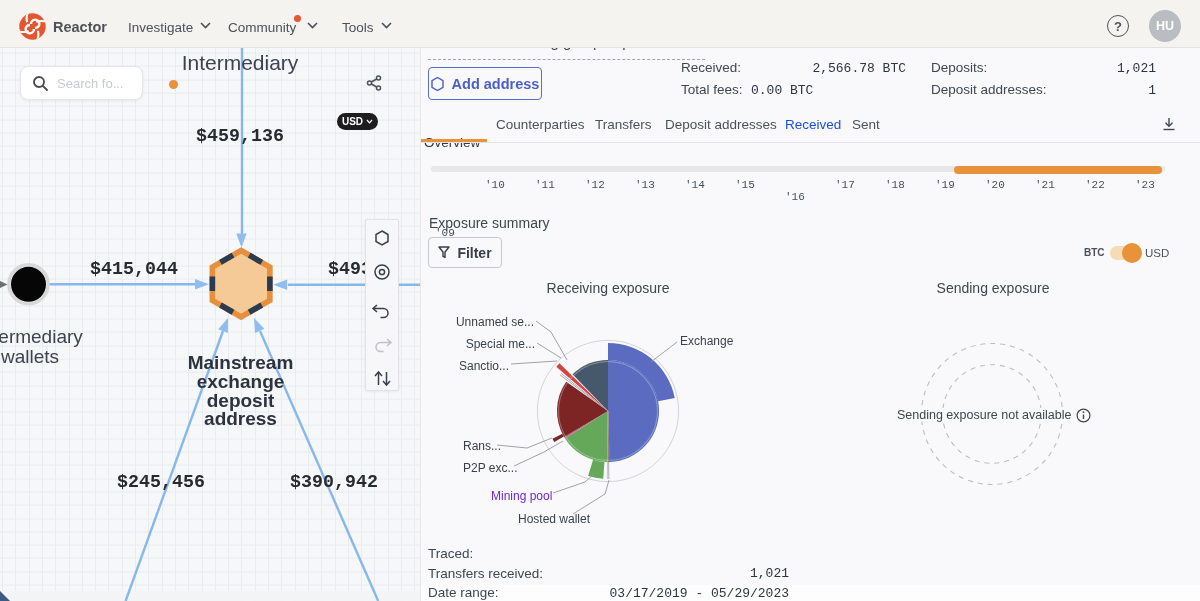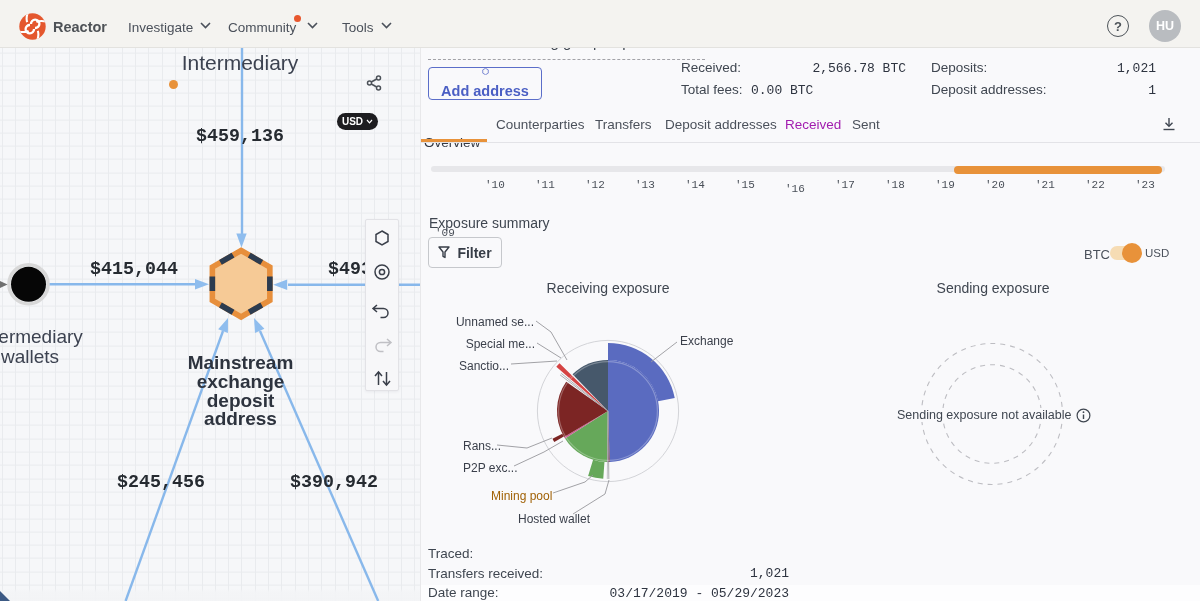--- a/index.html
+++ b/index.html
@@ -48,20 +48,28 @@
   </g>
   <g font-family="Liberation Mono,monospace" font-weight="700" font-size="18.3" fill="#262b31" text-anchor="middle">
     <text x="240" y="92.5">$459,136</text>
     <text x="134" y="225.5">$415,044</text>
     <text x="328" y="225.5" text-anchor="start">$493,1</text>
     <text x="161" y="438.5">$245,456</text>
     <text x="334" y="438.5">$390,942</text>
   </g>
 </svg>
 
+<div class="abs" style="left:20px; top:18px; width:123px; height:34px; background:#fff;
+  border:1px solid #e6e6ea; border-radius:8px; box-shadow:0 1px 3px rgba(60,60,80,.08);">
+  <svg width="17" height="17" style="position:absolute;left:11px;top:8px" viewBox="0 0 17 17">
+    <circle cx="7" cy="7" r="5" fill="none" stroke="#4c4c4c" stroke-width="1.9"></circle>
+    <line x1="10.8" y1="10.8" x2="15" y2="15" stroke="#4c4c4c" stroke-width="1.9" stroke-linecap="round"></line>
+  </svg>
+  <span style="position:absolute;left:36px;top:9px;font-size:13px;color:#c7cad0;">Search fo...</span>
+</div>
 
 <div class="abs" style="left:169px; top:31.5px; width:9px; height:9px; border-radius:50%; background:#e8923a;"></div>
 
 
 <svg class="abs" width="16" height="16" style="left:366px; top:27px" viewBox="0 0 16 16">
   <g stroke="#4b5158" stroke-width="1.5" fill="none">
     <circle cx="12.5" cy="3" r="2"></circle>
         <circle cx="3.5" cy="8" r="2"></circle>
         <circle cx="12.5" cy="13" r="2"></circle>
     <line x1="5.3" y1="7" x2="10.7" y2="4"></line>
@@ -93,41 +101,41 @@
     </g>
   </svg>
 </div>
 </div>
 
 <div class="abs" id="panel" style="left:420px; top:48px; width:780px; height:553px; background:#f9f9fb; border-left:1px solid #e8e8ea;">
   <span class="abs" style="left:7px; top:-15.5px; font-size:15px; color:#3f4650;">ransomware mining group deposit a</span>
   <div class="abs" style="left:7px; top:11px; width:277px; border-top:1px dashed #a2a2a8;"></div>
 
   <div class="abs" style="left:7px; top:19px; width:114px; height:33px; border:1.5px solid #5b6ec9; border-radius:4px;
-    display:flex; align-items:center; justify-content:center; gap:8px; color:#4b5fc4; font-weight:700; font-size:14.5px;flex-direction:column;">
+    display:flex; align-items:center; justify-content:center; gap:8px; color:#4b5fc4; font-weight:700; font-size:14.5px;">
     <svg width="13" height="14" viewBox="0 0 13 14">
         <polygon points="6.5,1 12,4.25 12,10.75 6.5,14 1,10.75 1,4.25" fill="none" stroke="#4b5fc4" stroke-width="1.4" transform="translate(0,-0.5)"></polygon>
       </svg>
     <span>Add address</span>
   </div>
 
   <div class="abs" style="left:260px; top:12px; font-size:13.5px; color:#3f4650;">Received:</div>
   <div class="abs mono" style="left:330px; top:12.5px; width:155px; font-size:13px; color:#2e3440; text-align:right;">2,566.78 BTC</div>
   <div class="abs" style="left:510px; top:12px; font-size:13.5px; color:#3f4650;">Deposits:</div>
   <div class="abs mono" style="left:600px; top:12.5px; width:135px; font-size:13px; color:#2e3440; text-align:right;">1,021</div>
   <div class="abs" style="left:260px; top:34px; font-size:13.5px; color:#3f4650;">Total fees:</div>
   <div class="abs mono" style="left:330px; top:34.5px; width:155px; font-size:13px; color:#2e3440; text-align:left;">0.00 BTC</div>
   <div class="abs" style="left:510px; top:34px; font-size:13.5px; color:#3f4650;">Deposit addresses:</div>
   <div class="abs mono" style="left:600px; top:34.5px; width:135px; font-size:13px; color:#2e3440; text-align:right;">1</div>
 
   <div class="abs" style="left:3px;  top:87px; font-size:13.5px; color:#343a44;">Overview</div>
   <div class="abs" style="left:75px; top:69px; font-size:13.5px; color:#4b515b;">Counterparties</div>
   <div class="abs" style="left:174px;top:69px; font-size:13.5px; color:#4b515b;">Transfers</div>
   <div class="abs" style="left:244px;top:69px; font-size:13.5px; color:#4b515b;">Deposit addresses</div>
-  <div class="abs" style="left:364px;top:69px; font-size:13.5px; color:#a21caf;text-align:right;">Received</div>
+  <div class="abs" style="left:364px;top:69px; font-size:13.5px; color:#1d4ed8;text-align:right;">Received</div>
   <div class="abs" style="left:431px;top:69px; font-size:13.5px; color:#4b515b;">Sent</div>
   <svg class="abs" width="14" height="14" style="left:741px; top:69px" viewBox="0 0 14 14">
     <g stroke="#3f4650" stroke-width="1.4" fill="none">
       <line x1="7" y1="1" x2="7" y2="9"></line>
         <polyline points="3.5,5.8 7,9.3 10.5,5.8"></polyline>
         <line x1="1.5" y1="12.5" x2="12.5" y2="12.5"></line>
     </g>
   </svg>
   <div class="abs" style="left:0; top:91px; width:66px; height:3px; background:#e8923a;"></div>
   <div class="abs" style="left:0; top:94px; width:780px; height:1px; background:#e3e3e7;"></div>
@@ -135,40 +143,40 @@
   <div class="abs" style="left:10px; top:118px; width:734px; height:6px; border-radius:3px; background:#e7e7ea;"></div>
   <div class="abs" style="left:533px; top:118px; width:208px; height:8px; border-radius:4px; background:#e8923a;"></div>
   <div class="abs mono" style="left:0; top:131px; font-size:11px; color:#494f58;">
     <span class="abs" style="left:14.0px; top:0;margin-top:48px;">'09</span>
     <span class="abs" style="left:64.0px; top:0;">'10</span>
     <span class="abs" style="left:114.0px; top:0;">'11</span>
     <span class="abs" style="left:164.0px; top:0;">'12</span>
     <span class="abs" style="left:214.0px; top:0;">'13</span>
     <span class="abs" style="left:264.0px; top:0;">'14</span>
     <span class="abs" style="left:314.0px; top:0;">'15</span>
-    <span class="abs" style="left:364.0px; top:4px;">'16</span>
+    <span class="abs" style="left:364.0px; top:12px;">'16</span>
     <span class="abs" style="left:414.0px; top:0;">'17</span>
     <span class="abs" style="left:464.0px; top:0;">'18</span>
     <span class="abs" style="left:514.0px; top:0;">'19</span>
     <span class="abs" style="left:564.0px; top:0;">'20</span>
     <span class="abs" style="left:614.0px; top:0;">'21</span>
     <span class="abs" style="left:664.0px; top:0;">'22</span>
     <span class="abs" style="left:714.0px; top:0;">'23</span>
   </div>
 
   <div class="abs" style="left:8px; top:167px; font-size:14px; color:#3f4650;">Exposure summary</div>
   <div class="abs" style="left:7px; top:189px; width:74px; height:31px; border:1px solid #c6c8cc; border-radius:4px;
     display:flex; align-items:center; justify-content:center; gap:7px;">
     <svg width="12" height="13" viewBox="0 0 12 13">
         <path d="M1 1 h10 l-4 5 v5.5 l-2 -1.2 v-4.3 Z" fill="none" stroke="#373d47" stroke-width="1.4" stroke-linejoin="round"></path>
       </svg>
     <span style="font-size:14px; font-weight:700; color:#373d47;">Filter</span>
   </div>
 
-  <div class="abs" style="left:663px; top:199px; font-size:13px; color:#4b515b;">BTC</div>
+  <div class="abs" style="left:663px; top:199px; font-size:10px; color:#4b515b;font-weight:bold;">BTC</div>
   <div class="abs" style="left:689px; top:198px; width:30px; height:14px; border-radius:7px; background:#f6dcb4;"></div>
   <div class="abs" style="left:701px; top:195px; width:20px; height:20px; border-radius:50%; background:#e8923a;"></div>
   <div class="abs" style="left:724px; top:199px; font-size:11.5px; color:#4b515b;">USD</div>
 
   <div class="abs" style="left:107px; top:232px; width:160px; text-align:center; font-size:14px; color:#3f4650;">Receiving exposure</div>
   <div class="abs" style="left:492px; top:232px; width:160px; text-align:center; font-size:14px; color:#3f4650;">Sending exposure</div>
 
   <svg class="abs" width="400" height="293" style="left:0; top:260px" viewBox="0 0 400 293">
 <circle cx="187.0" cy="103.0" r="70.6" fill="none" stroke="#d3d4d8" stroke-width="1"></circle>
 <circle cx="187.0" cy="103.0" r="49.4" fill="none" stroke="#d3d4d8" stroke-width="1"></circle>
@@ -197,21 +205,21 @@
 <path d="M132 185 L164 174 L172 167" fill="none" stroke="#97979c" stroke-width="0.9"></path>
 <path d="M152 206 L184 186 L188 172" fill="none" stroke="#97979c" stroke-width="0.9"></path>
   </svg>
 
   <div class="abs" style="left:30px; top:267px; width:83px; text-align:right; font-size:12px; color:#3a3f4a;">Unnamed se...</div>
   <div class="abs" style="left:31px; top:289px; width:83px; text-align:right; font-size:12px; color:#3a3f4a;">Special me...</div>
   <div class="abs" style="left:25px; top:311px; width:63px; text-align:right; font-size:12px; color:#3a3f4a;">Sanctio...</div>
   <div class="abs" style="left:259px; top:286px; font-size:12px; color:#3a3f4a;">Exchange</div>
   <div class="abs" style="left:42px; top:391px; font-size:12px; color:#3a3f4a;">Rans...</div>
   <div class="abs" style="left:42px; top:413px; font-size:12px; color:#3a3f4a;">P2P exc...</div>
-  <div class="abs" style="left:70px; top:441px; font-size:12px; color:#a16207;">Mining pool</div>
+  <div class="abs" style="left:70px; top:441px; font-size:12px; color:#6d28d9;">Mining pool</div>
   <div class="abs" style="left:97px; top:464px; font-size:12px; color:#3a3f4a;">Hosted wallet</div>
 
   <svg class="abs" width="300" height="300" style="left:421px; top:216px" viewBox="0 0 300 300">
     <circle cx="150" cy="150" r="70.5" fill="none" stroke="#bdbdc2" stroke-width="1.1" stroke-dasharray="5 5"></circle>
     <circle cx="150" cy="150" r="49.3" fill="none" stroke="#bdbdc2" stroke-width="1.1" stroke-dasharray="5 5"></circle>
   </svg>
   <div class="abs" style="left:473px; top:360px; font-size:12.5px; color:#3f4650; background:#f9f9fb; padding:0 3px;">Sending exposure not available</div>
   <svg class="abs" width="15" height="15" style="left:655px; top:360px" viewBox="0 0 15 15">
     <circle cx="7.5" cy="7.5" r="6.4" fill="none" stroke="#3f4650" stroke-width="1.2"></circle>
     <line x1="7.5" y1="6.5" x2="7.5" y2="11" stroke="#3f4650" stroke-width="1.4"></line>

